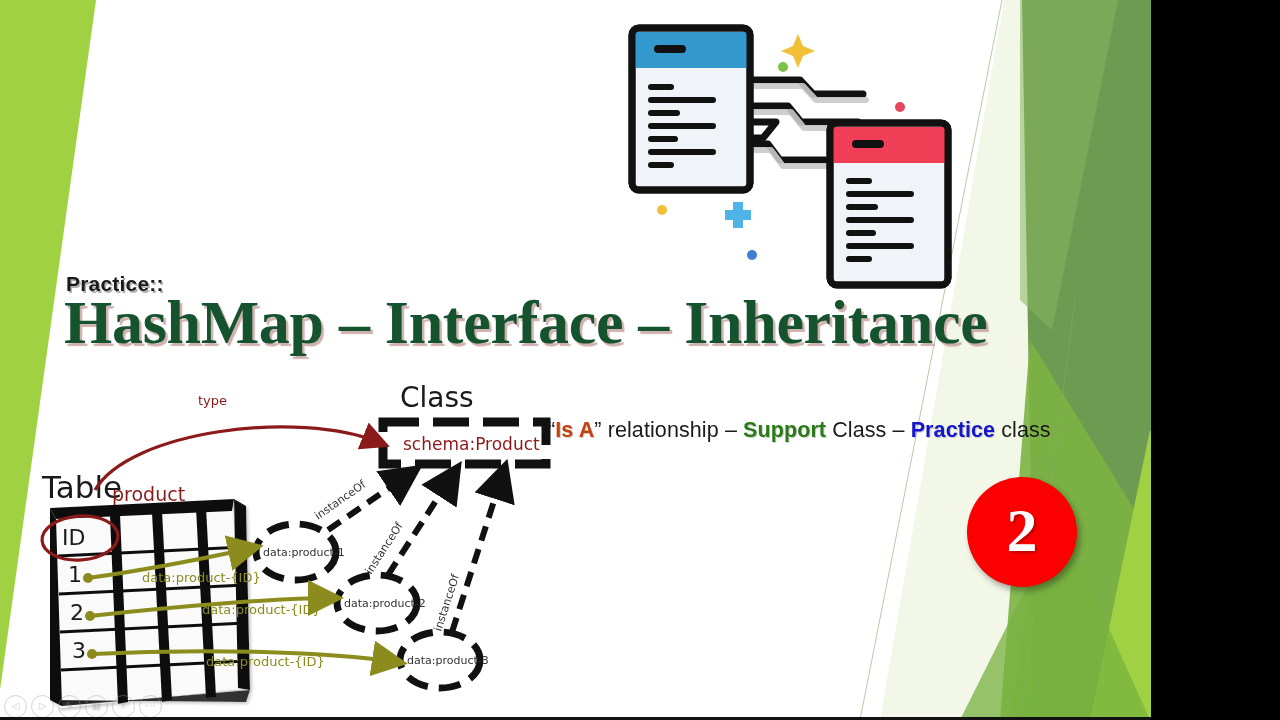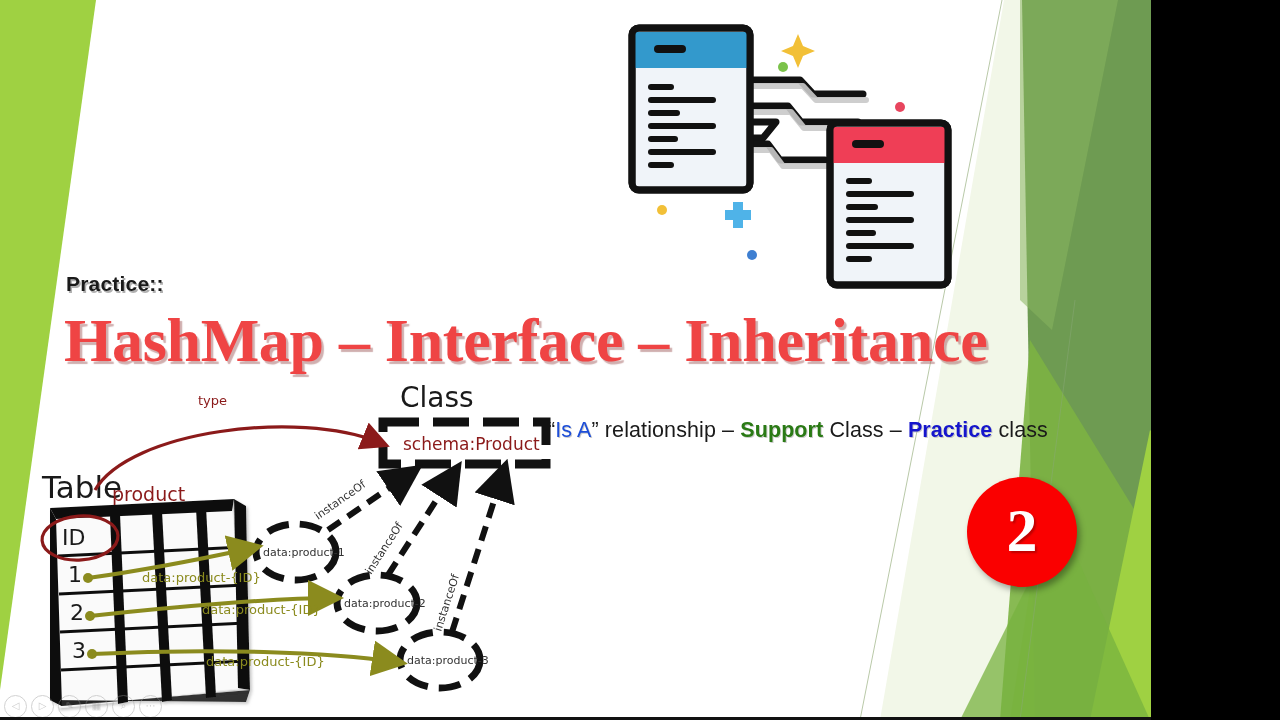--- a/index.html
+++ b/index.html
@@ -14,31 +14,31 @@
   .thinline{position:absolute;top:0;left:0;width:1280px;height:720px;}
 
   
   #practice{
     position:absolute;left:66px;top:272px;
     font-size:21px;font-weight:700;color:#1a1a1a;letter-spacing:.2px;
     text-shadow:1.5px 1.5px 0px rgba(150,150,150,.75);
     white-space:nowrap;
   }
   #title{
-    position:absolute;left:64px;top:305px;
+    position:absolute;left:64px;top:287px;
     font-family:"Liberation Serif", serif;
-    font-size:62px;font-weight:700;color:#ef4444;letter-spacing:-.3px;
+    font-size:62px;font-weight:700;color:#14532d;letter-spacing:-.3px;
     text-shadow:2.5px 2.5px 1px rgba(170,110,110,.55);
     white-space:nowrap;
   }
   #subtitle{
     position:absolute;left:548px;top:418px;
     font-size:21.5px;color:#1a1a1a;white-space:nowrap;letter-spacing:.1px;
   }
-  #subtitle .red{color:#1d4ed8;font-weight:400;text-shadow:1px 1px 0 rgba(160,160,160,.55);}
+  #subtitle .red{color:#c2410c;font-weight:700;text-shadow:1px 1px 0 rgba(160,160,160,.55);}
   #subtitle .green{color:#2a7a15;font-weight:700;text-shadow:1px 1px 0 rgba(160,160,160,.55);}
   #subtitle .blue{color:#1515cc;font-weight:700;text-shadow:1px 1px 0 rgba(160,160,160,.55);}
   #subtitle .plain{color:#1a1a1a;}
 
   
   #badge{
     position:absolute;left:967px;top:477px;width:110px;height:110px;border-radius:50%;
     background:#fa0000;
     box-shadow:3px 4px 6px rgba(0,0,0,.35);
     display:flex;align-items:center;justify-content:center;

